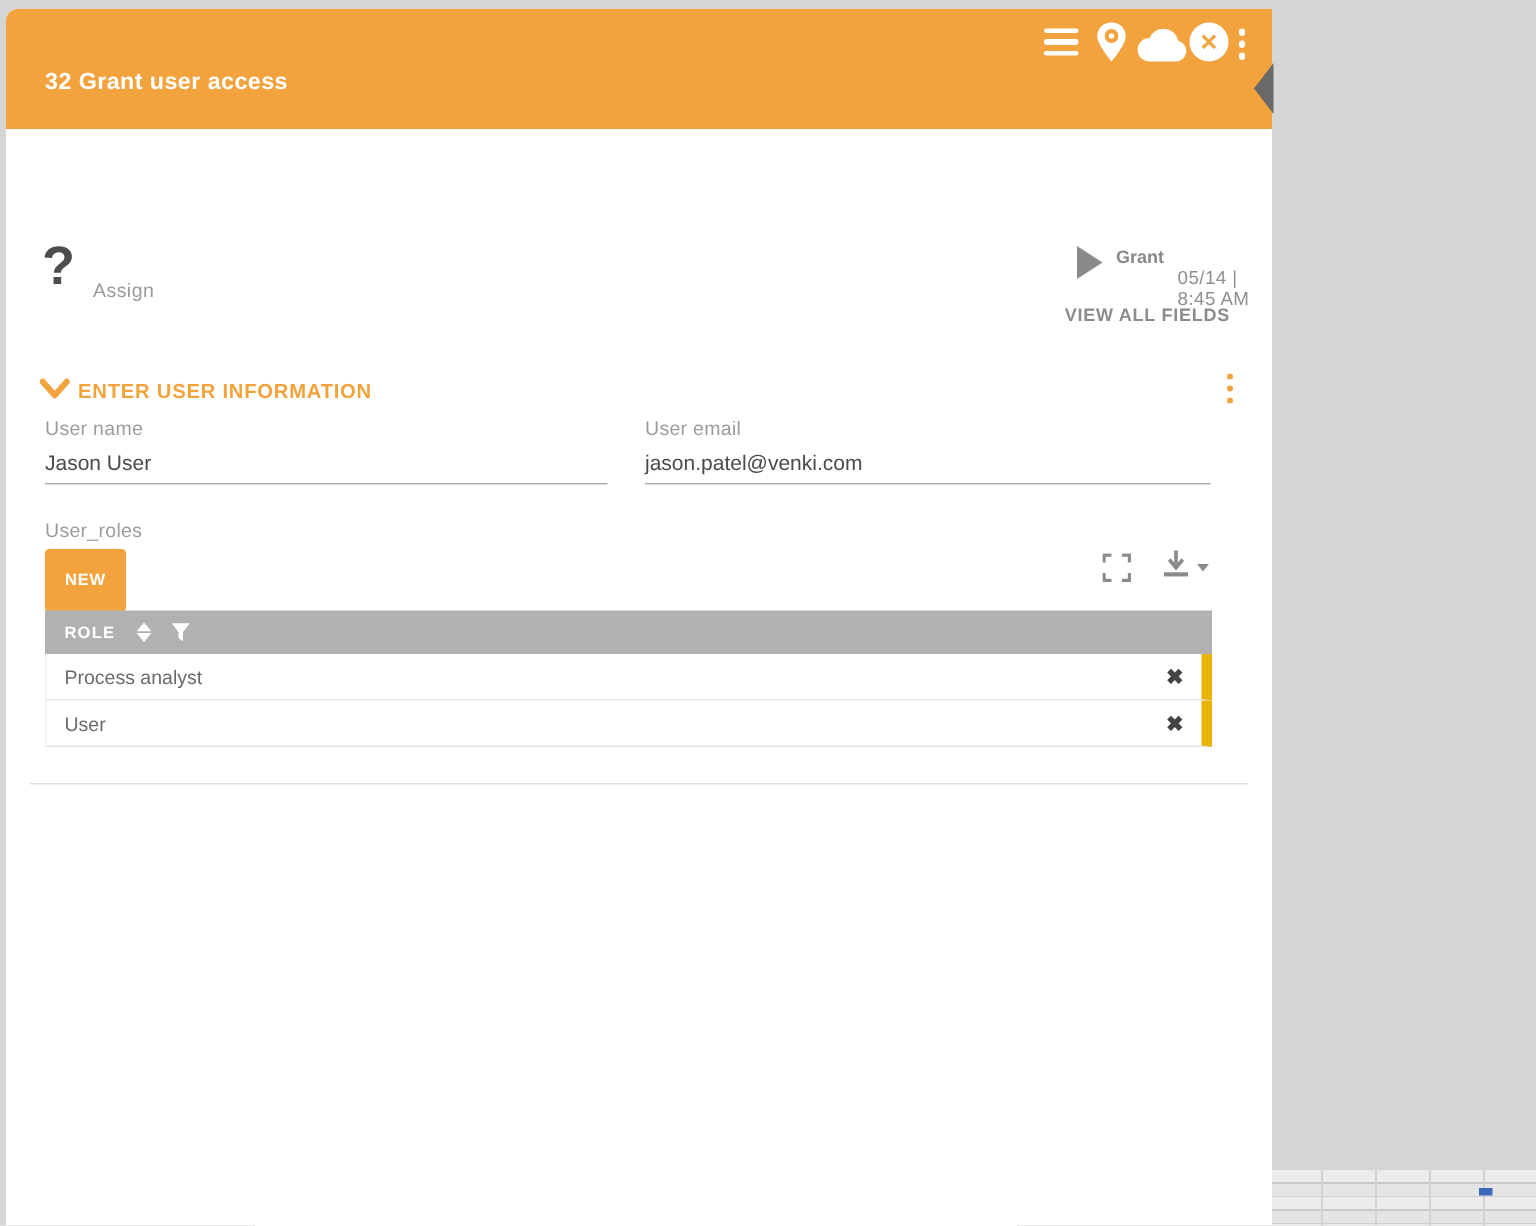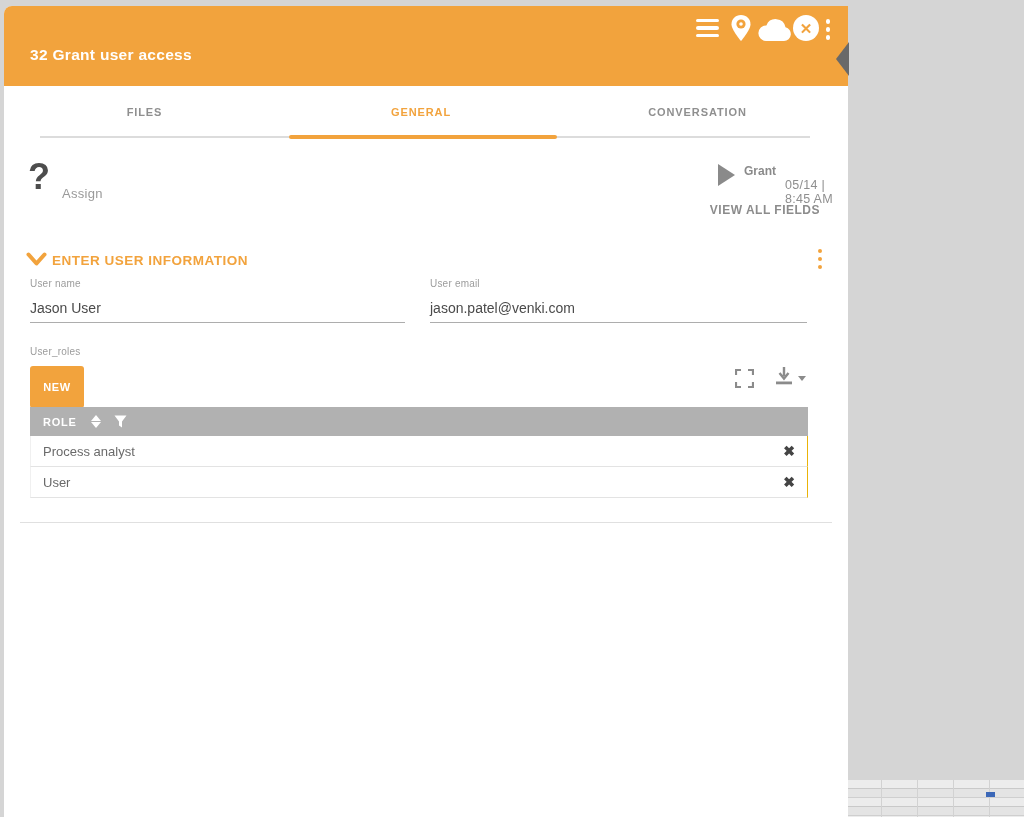--- a/index.html
+++ b/index.html
@@ -49,42 +49,42 @@
   .start-date{position:absolute;left:740px;top:172px;font-size:12.5px;color:#8f8f8f;letter-spacing:.3px;margin-left:41px;}
   .view-all{position:absolute;right:28px;top:197px;font-size:12px;font-weight:bold;color:#8c8c8c;letter-spacing:.5px;cursor:pointer;}
 
   
   .sec-chevron{position:absolute;left:22px;top:246px;}
   .sec-title{position:absolute;left:48px;top:247px;font-size:13.5px;font-weight:bold;color:var(--accent);letter-spacing:.5px;cursor:pointer;}
   .sec-kebab{position:absolute;left:813px;top:243px;width:6px;cursor:pointer;}
   .sec-kebab div{width:4.4px;height:4.4px;border-radius:50%;background:var(--accent);margin:0 auto 3.4px;}
 
   
-  .f-label{position:absolute;font-size:10px;color:#9c9c9c;letter-spacing:.2px;}
+  .f-label{position:absolute;font-size:13px;color:#9c9c9c;letter-spacing:.2px;}
   .f-value{position:absolute;font-size:14px;color:#4a4a4a;cursor:text;}
   .f-line{position:absolute;height:1px;background:#adadad;}
   .lab1{left:26px;top:272px;} .val1{left:26px;top:294px;} .lin1{left:26px;top:316px;width:375px;}
   .lab2{left:426px;top:272px;} .val2{left:426px;top:294px;} .lin2{left:426px;top:316px;width:377px;}
   .lab3{left:26px;top:340px;}
 
   
   .new-btn{position:absolute;left:26px;top:360px;width:54px;height:42px;background:var(--accent);border-radius:3px;
     color:#fff;font-size:11px;font-weight:bold;letter-spacing:.6px;display:flex;align-items:center;justify-content:center;cursor:pointer;}
   .fs-icon{position:absolute;left:731px;top:363px;cursor:pointer;}
   .dl-icon{position:absolute;left:770px;top:360px;cursor:pointer;}
   .dl-caret{position:absolute;left:794px;top:370px;width:0;height:0;cursor:pointer;
     border-left:4.5px solid transparent;border-right:4.5px solid transparent;border-top:5px solid #8b8b8b;}
 
   
   .rtable{position:absolute;left:26px;top:401px;width:778px;}
   .rt-head{height:29px;background:var(--table-header);display:flex;align-items:center;padding-left:13px;}
   .rt-col{color:#fff;font-size:11px;font-weight:bold;letter-spacing:.8px;}
   .rt-sort{margin-left:14px;cursor:pointer;display:flex;flex-direction:column;gap:1px;}
   .rt-filter{margin-left:13px;cursor:pointer;}
-  .rt-row{height:31px;background:#fff;border-bottom:1px solid #e3e3e3;border-left:1px solid #f0f0f0;border-right:1px solid #eab308;
+  .rt-row{height:31px;background:#fff;border-bottom:1px solid #e3e3e3;border-left:1px solid #f0f0f0;border-right:7px solid #eab308;
     display:flex;align-items:center;justify-content:space-between;padding:0 12px;}
   .rt-cell{font-size:13px;color:#6a6a6a;}
   .rt-x{font-size:14px;font-weight:bold;color:#444;cursor:pointer;line-height:1;}
 
   .divider{position:absolute;left:16px;top:516px;width:812px;height:1px;background:#e0e0e0;}
 
   
   .side-panel{position:absolute;left:848px;top:2px;width:166px;height:788px;background:var(--panel-gray);
     border-top-right-radius:8px;border-bottom-right-radius:12px;}
   .side-pointer{position:absolute;left:836px;top:42px;width:0;height:0;
@@ -128,27 +128,20 @@
         <span>✕</span>
       </div>
 
       <div class="hicon kebab">
         <div></div>
           <div></div>
           <div></div>
       </div>
     </div>
 
-    <div class="tabs">
-      <div class="tab t0">FILES</div>
-      <div class="tab t1">GENERAL</div>
-      <div class="tab t2">CONVERSATION</div>
-      <div class="tab-track"></div>
-      <div class="tab-active-bar"></div>
-    </div>
 
     <div class="qmark">?</div>
     <div class="assign-label">Assign</div>
     <div class="play-gray"></div>
     <div class="start-label">Grant</div>
     <div class="start-date">05/14 | 8:45 AM</div>
     <div class="view-all">VIEW ALL FIELDS</div>
 
     <svg class="sec-chevron" width="21" height="15" viewBox="0 0 21 15">
       <polyline points="2.5,2.5 10.5,11.5 18.5,2.5" fill="none" stroke="#F2A33D" stroke-width="4" stroke-linecap="round" stroke-linejoin="round"></polyline>

